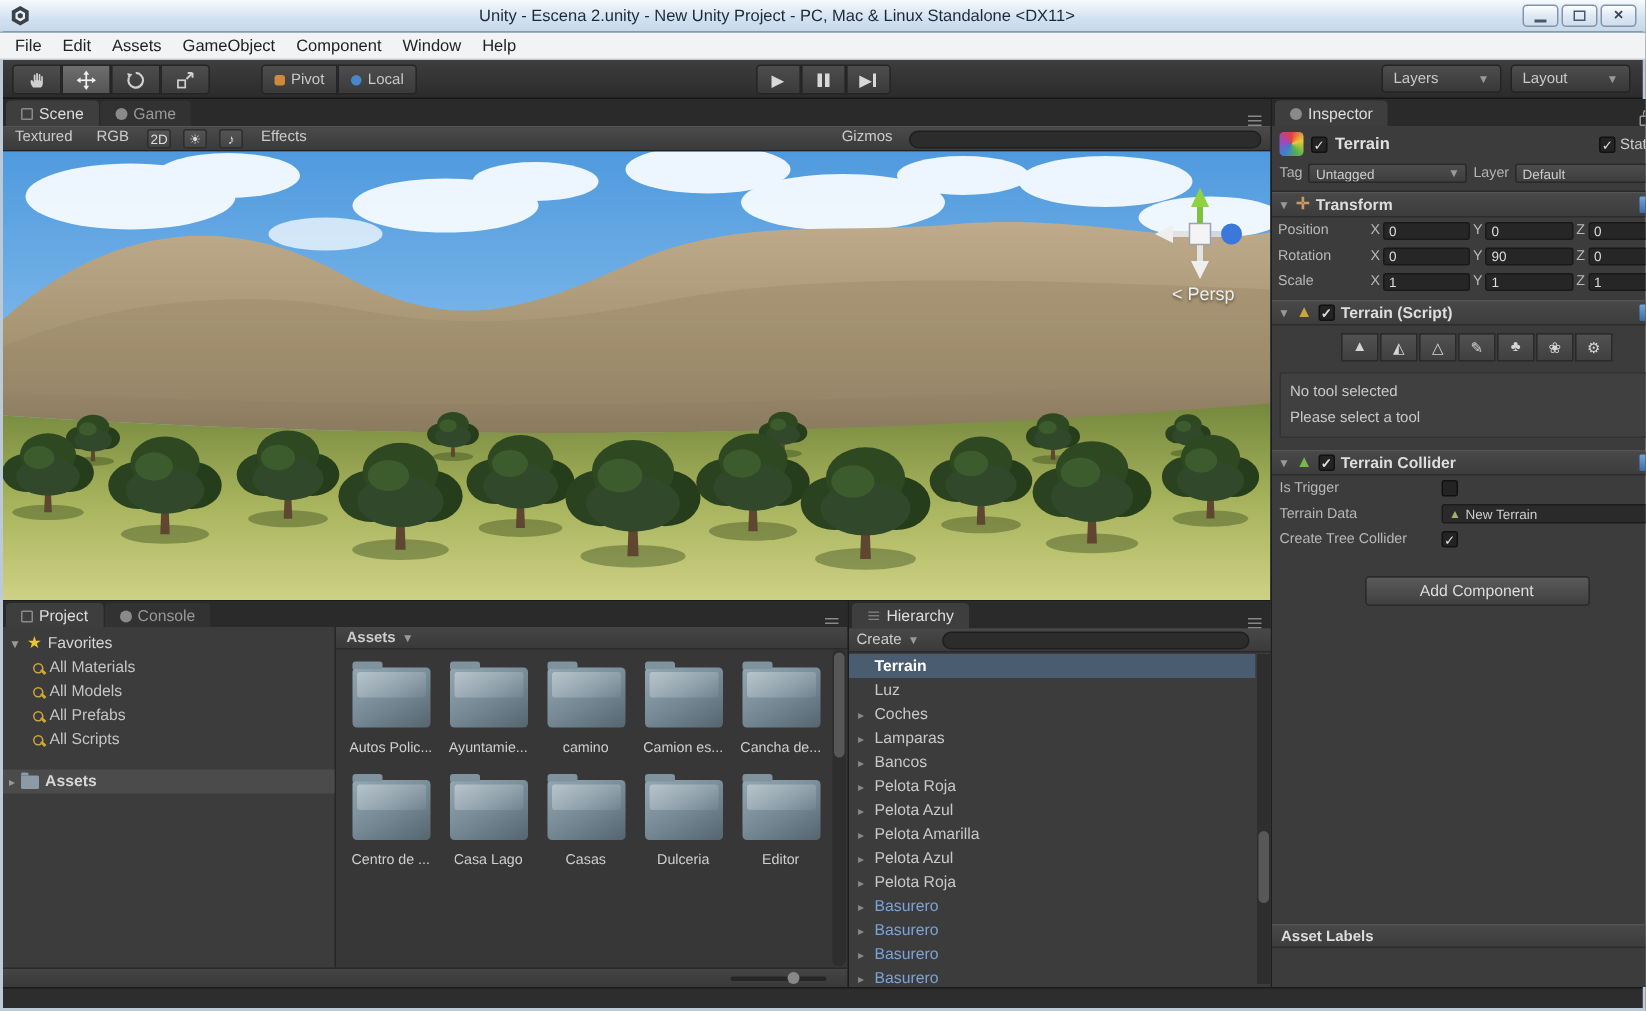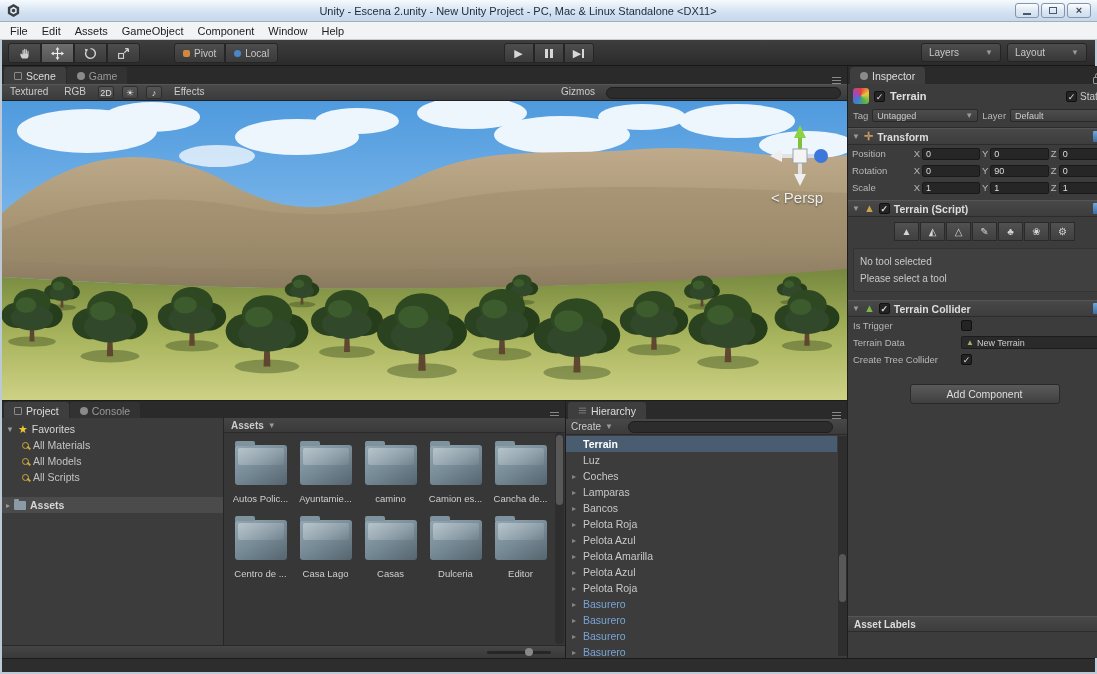--- a/index.html
+++ b/index.html
@@ -70,21 +70,21 @@
   .chip{display:flex;align-items:center;gap:4px;padding:0 4px;height:14px;flex-direction:column;}
   .chip .caret{font-size:7px;}
   .icon-toggle{width:16px;height:13px;display:flex;align-items:center;justify-content:center;
     background:linear-gradient(#555,#444);border:1px solid #2e2e2e;border-radius:2px;font-size:9px;color:#ddd;}
   .search-pill{position:absolute;right:6px;top:2px;width:235px;height:12px;border-radius:7px;background:#2c2c2c;
     border:1px solid #1f1f1f;}
   .gizmos-chip{position:absolute;right:248px;top:1px;}
   .viewport{position:relative;width:845px;height:299px;overflow:hidden;background:#6aa8e0;}
   .viewport svg{display:block;}
   .view-gizmo{position:absolute;right:14px;top:22px;width:66px;height:66px;}
-  .persp-label{position:absolute;right:24px;top:88px;font-size:15px;color:#eee;text-shadow:0 1px 2px rgba(0,0,0,.5);}
+  .persp-label{position:absolute;right:24px;top:88px;font-size:12px;color:#eee;text-shadow:0 1px 2px rgba(0,0,0,.5);}
 
   
   .inspector{position:absolute;left:845px;top:66px;width:274px;height:592px;background:#3c3c3c;border-left:1px solid #1e1e1e;}
   .insp-tabrow{height:18px;background:#2a2a2a;display:flex;align-items:flex-end;padding-left:2px;}
   .lock-ico{width:8px;height:7px;border:1px solid #999;border-radius:1px;position:relative;margin-top:4px;}
   .lock-ico::before{content:"";position:absolute;top:-5px;left:1px;width:4px;height:4px;border:1px solid #999;border-bottom:none;border-radius:3px 3px 0 0;}
   .obj-header{padding:4px 5px 5px;border-bottom:1px solid #2b2b2b;}
   .obj-row1{display:flex;align-items:center;gap:5px;}
   .obj-icon{width:16px;height:16px;border-radius:3px;background:conic-gradient(#e34040,#e8c83c,#58b34a,#3b7fd0,#9a4ac0,#e34040);}
   .checkbox{width:11px;height:11px;background:#232323;border:1px solid #111;border-radius:2px;color:#ddd;
@@ -730,20 +730,24 @@
             <div class="tree-row child">
               <span class="mag"></span>
               <span>All Materials</span>
             </div>
 
             <div class="tree-row child">
               <span class="mag"></span>
               <span>All Models</span>
             </div>
 
+            <div class="tree-row child">
+              <span class="mag"></span>
+              <span>All Prefabs</span>
+            </div>
 
             <div class="tree-row child">
               <span class="mag"></span>
               <span>All Scripts</span>
             </div>
           </div>
         <div class="tree-row root-assets">
           <span class="fold">▸</span>
           <span class="mini-folder"></span>
           <span style="font-weight:bold">Assets</span>

